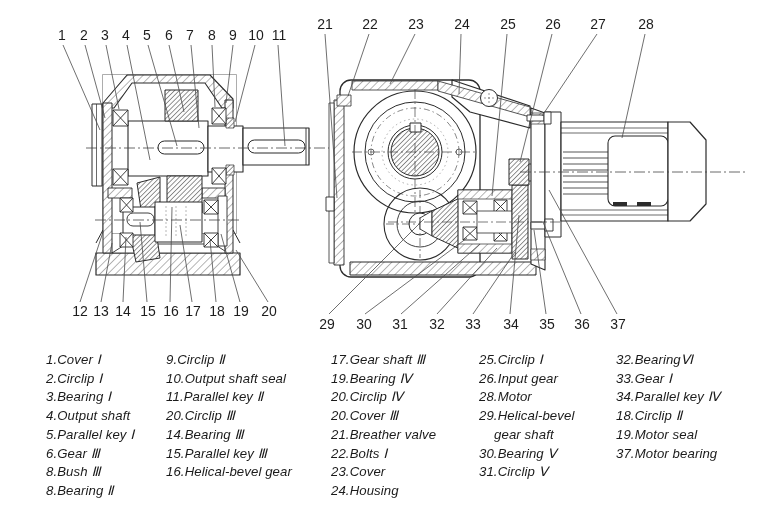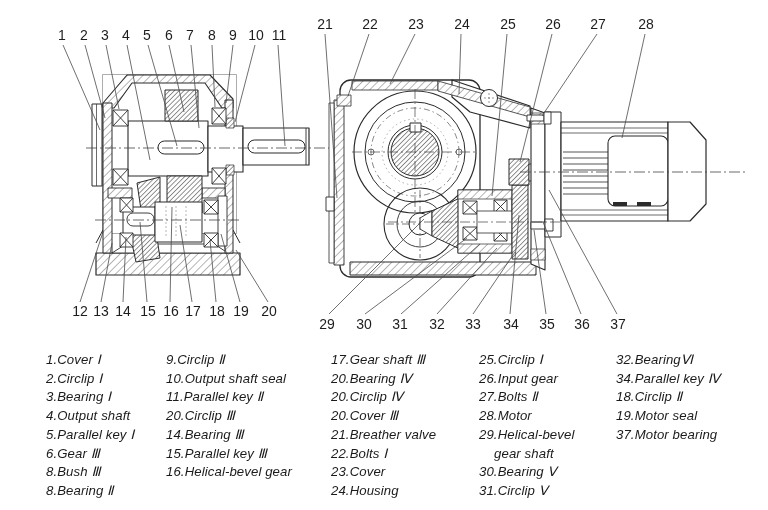--- a/index.html
+++ b/index.html
@@ -296,39 +296,39 @@
       <li>9.Circlip Ⅱ</li>
       <li>10.Output shaft seal</li>
       <li>11.Parallel key Ⅱ</li>
       <li>20.Circlip Ⅲ</li>
       <li>14.Bearing Ⅲ</li>
       <li>15.Parallel key Ⅲ</li>
       <li>16.Helical-bevel gear</li>
     </ul>
     <ul class="col3">
       <li>17.Gear shaft Ⅲ</li>
-      <li>20.Bearing Ⅳ</li>
+      <li>19.Bearing Ⅳ</li>
       <li>20.Circlip Ⅳ</li>
       <li>20.Cover Ⅲ</li>
       <li>21.Breather valve</li>
       <li>22.Bolts Ⅰ</li>
       <li>23.Cover</li>
       <li>24.Housing</li>
     </ul>
     <ul class="col4">
       <li>25.Circlip Ⅰ</li>
       <li>26.Input gear</li>
-      <li>27.Bolts Ⅱ</li>
       <li>28.Motor</li>
       <li>29.Helical-bevel
     gear shaft</li>
       <li>30.Bearing Ⅴ</li>
       <li>31.Circlip Ⅴ</li>
     </ul>
     <ul class="col5">
       <li>32.BearingⅥ</li>
+      <li>33.Gear Ⅰ</li>
       <li>34.Parallel key Ⅳ</li>
       <li>18.Circlip Ⅱ</li>
       <li>19.Motor seal</li>
       <li>37.Motor bearing</li>
     </ul>
   </div>
 </div>
 
 </body></html>

